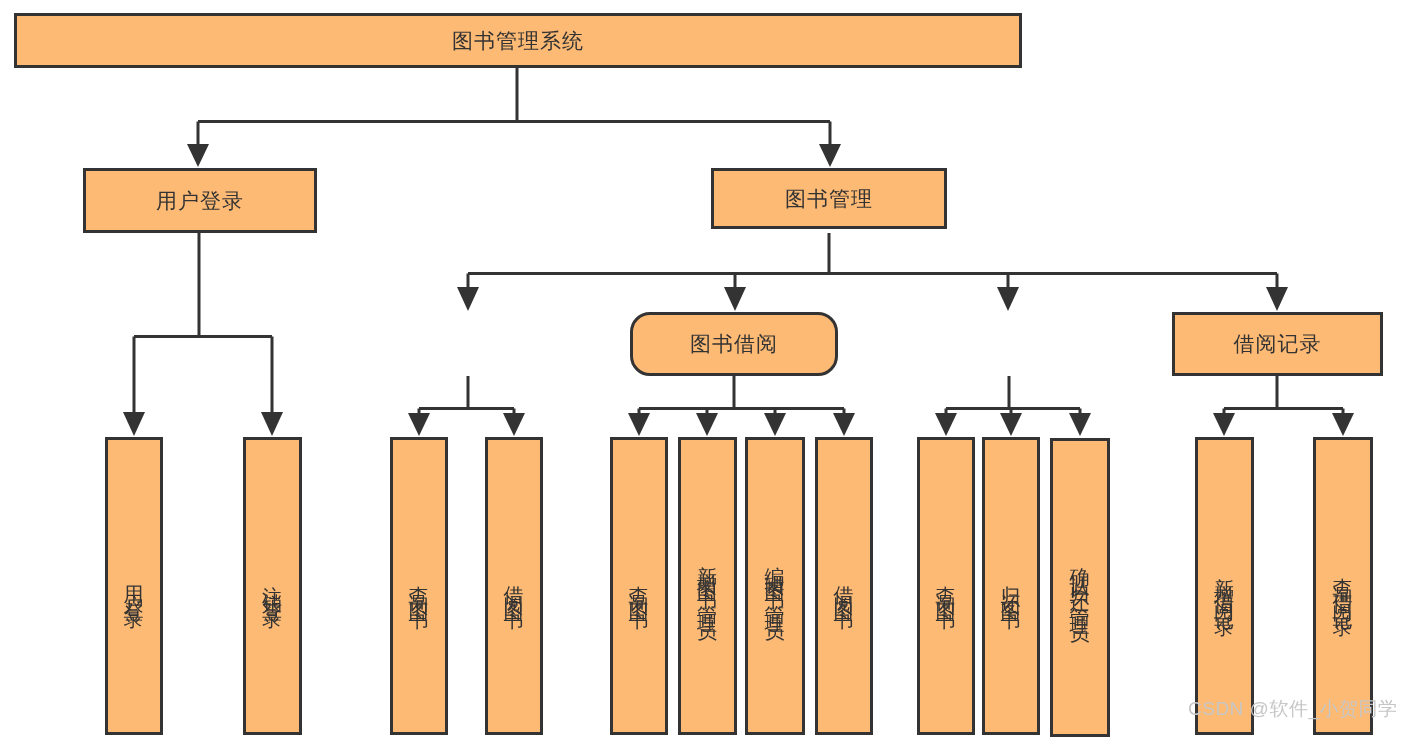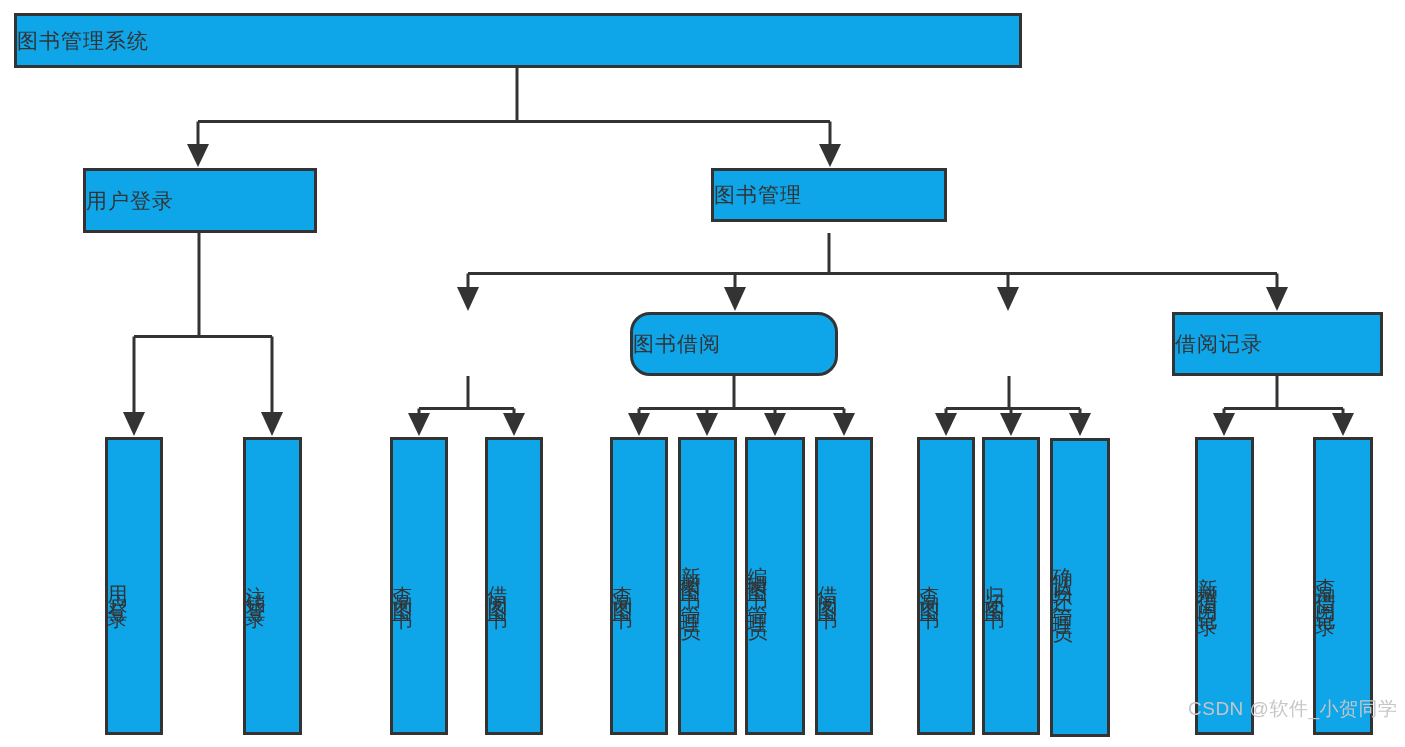--- a/index.html
+++ b/index.html
@@ -16,22 +16,22 @@
     font-family:"Liberation Sans","DejaVu Sans",sans-serif;
     color:var(--text);
     overflow:hidden;
   }
   .connectors{position:absolute;left:0;top:0;width:1405px;height:747px;}
   .connectors path{stroke:var(--line);stroke-width:3;fill:none;}
   .connectors polygon{fill:var(--line);stroke:none;}
   .node{
     position:absolute;
     border:3px solid var(--line);
-    background:#0ea5e9;
-    display:flex;align-items:center;justify-content:flex-start;
+    background:#fdba74;
+    display:flex;align-items:center;justify-content:center;
     box-sizing:border-box;
   }
   .hnode{font-size:21px;letter-spacing:1px;}
   .vnode span{
     writing-mode:vertical-rl;
     text-orientation:mixed;
     font-size:20px;
     letter-spacing:8px;
     line-height:1;
     white-space:nowrap;
@@ -113,21 +113,21 @@
       <polygon points="1332,413 1354,413 1343,436"></polygon>
   </svg>
 
   <div class="node hnode" style="left:14px;top:13px;width:1008px;height:55px;">
     <span>图书管理系统</span>
   </div>
 
   <div class="node hnode" style="left:83px;top:168px;width:234px;height:65px;">
     <span>用户登录</span>
   </div>
-  <div class="node hnode" style="left:711px;top:168px;width:236px;height:54px;">
+  <div class="node hnode" style="left:711px;top:168px;width:236px;height:61px;">
     <span>图书管理</span>
   </div>
 
   <div class="node hnode" style="left:630px;top:312px;width:208px;height:64px;border-radius:20px;">
     <span>图书借阅</span>
   </div>
   <div class="node hnode" style="left:1172px;top:312px;width:211px;height:64px;">
     <span>借阅记录</span>
   </div>
 

